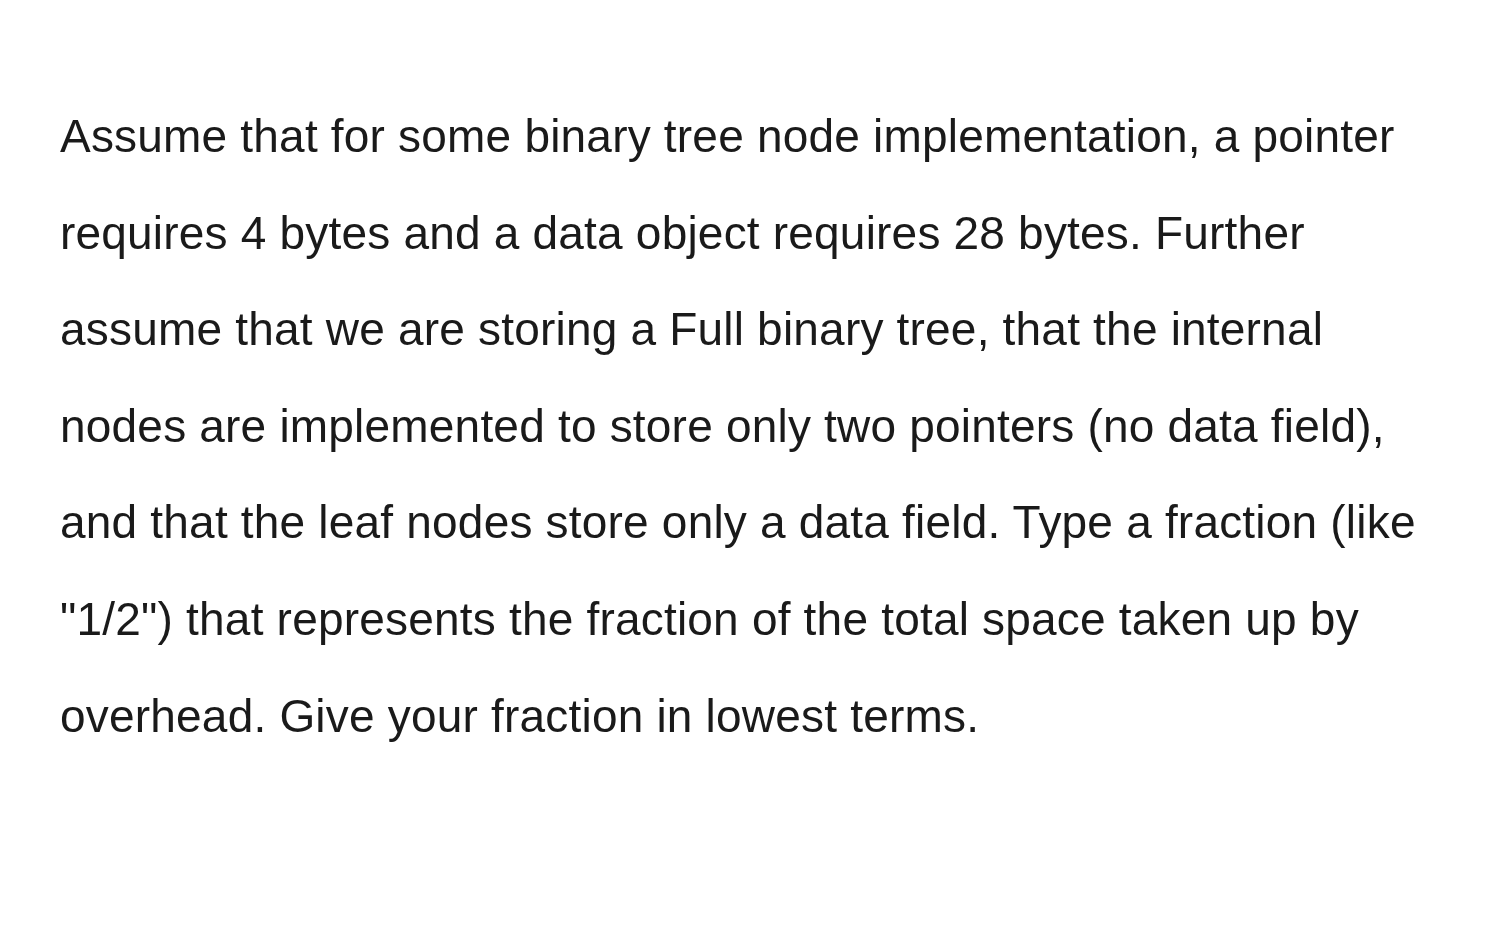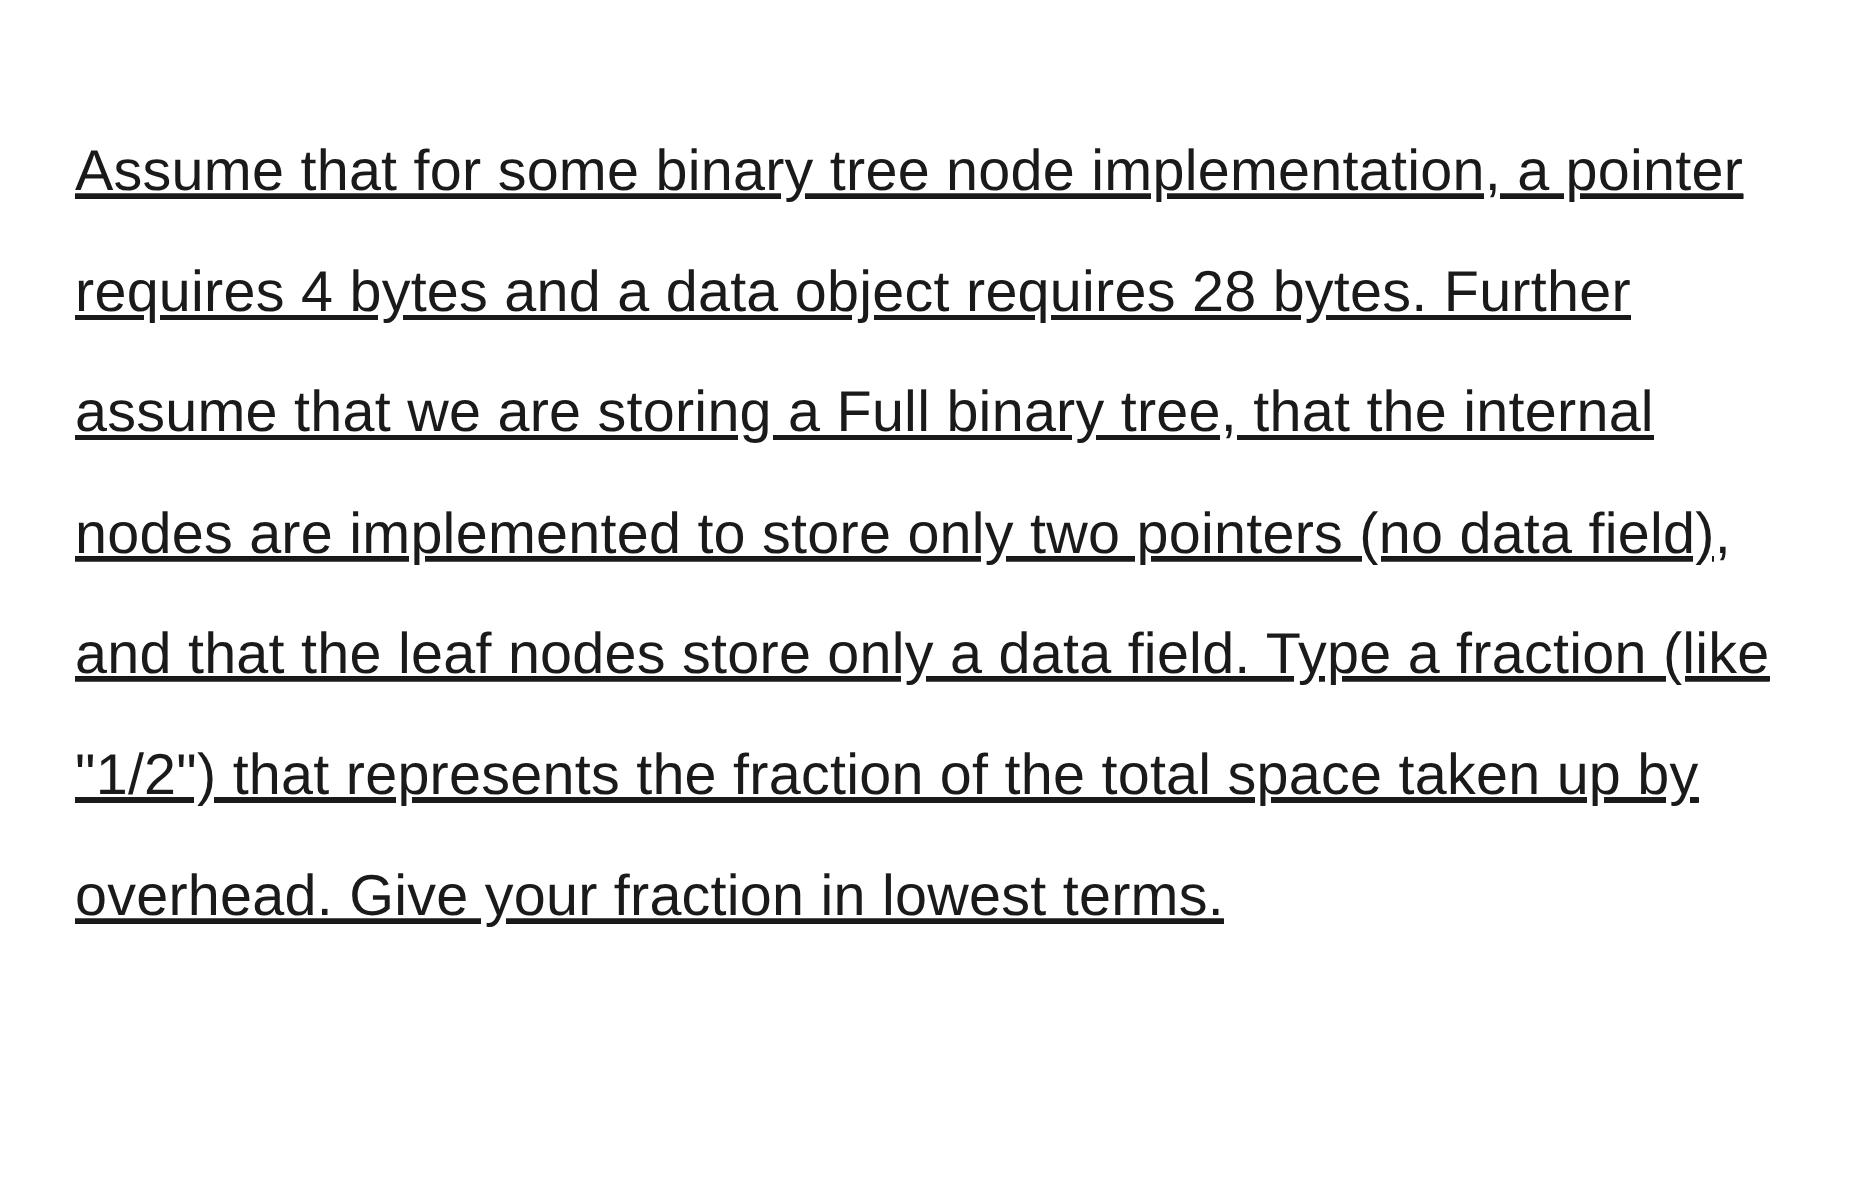--- a/index.html
+++ b/index.html
@@ -1,19 +1,18 @@
 <!DOCTYPE html>
 <html><head>
   <meta charset="utf-8">
   <style>
     * {
       margin: 0;
       padding: 0;
       box-sizing: border-box;
-      text-decoration: underline;
     }
     html, body {
       width: 1500px;
       height: 952px;
       background: #ffffff;
       font-family: -apple-system, BlinkMacSystemFont, "Segoe UI", Helvetica, Arial, sans-serif;
     }
     .page {
       width: 100%;
       height: 100%;

